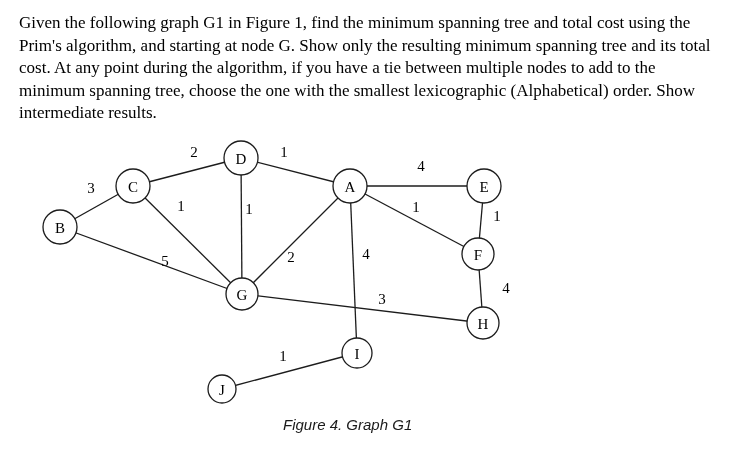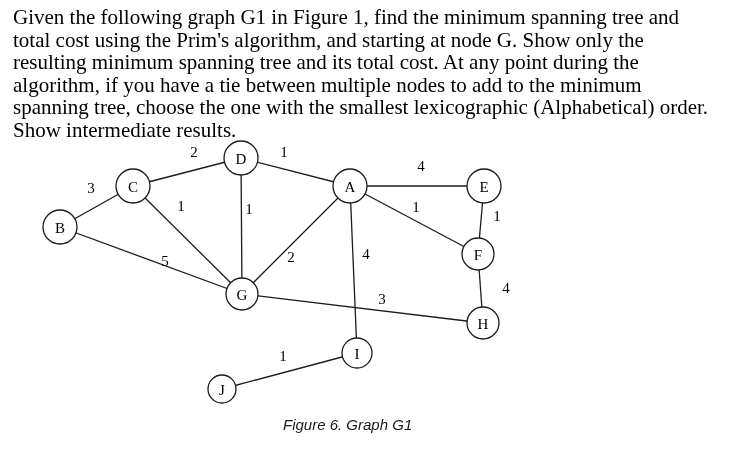--- a/index.html
+++ b/index.html
@@ -14,24 +14,24 @@
     overflow: hidden;
     font-family: "Liberation Serif", serif;
     color: #000;
   }
   .problem {
     position: absolute;
     left: 13px;
     top: 6px;
     width: 701px;
     font-family: "Liberation Serif", serif;
-    font-size: 21px;
+    font-size: 17px;
     line-height: 22.5px;
     color: #000;
-    margin: 0;
+    margin: 6px;
   }
   .graph-svg {
     position: absolute;
     left: 0;
     top: 0;
     width: 729px;
     height: 457px;
   }
   .edge {
     stroke: #1c1c1c;
@@ -115,13 +115,13 @@
     <text x="416" y="207" class="weight-label">1</text>
     <text x="497" y="216" class="weight-label">1</text>
     <text x="165" y="261" class="weight-label">5</text>
     <text x="291" y="257" class="weight-label">2</text>
     <text x="366" y="254" class="weight-label">4</text>
     <text x="382" y="299" class="weight-label">3</text>
     <text x="506" y="288" class="weight-label">4</text>
     <text x="283" y="356" class="weight-label">1</text>
   </svg>
 
-<div class="caption">Figure 6. Graph G1</div>
+<div class="caption">Figure 4. Graph G1</div>
 
 </body></html>

